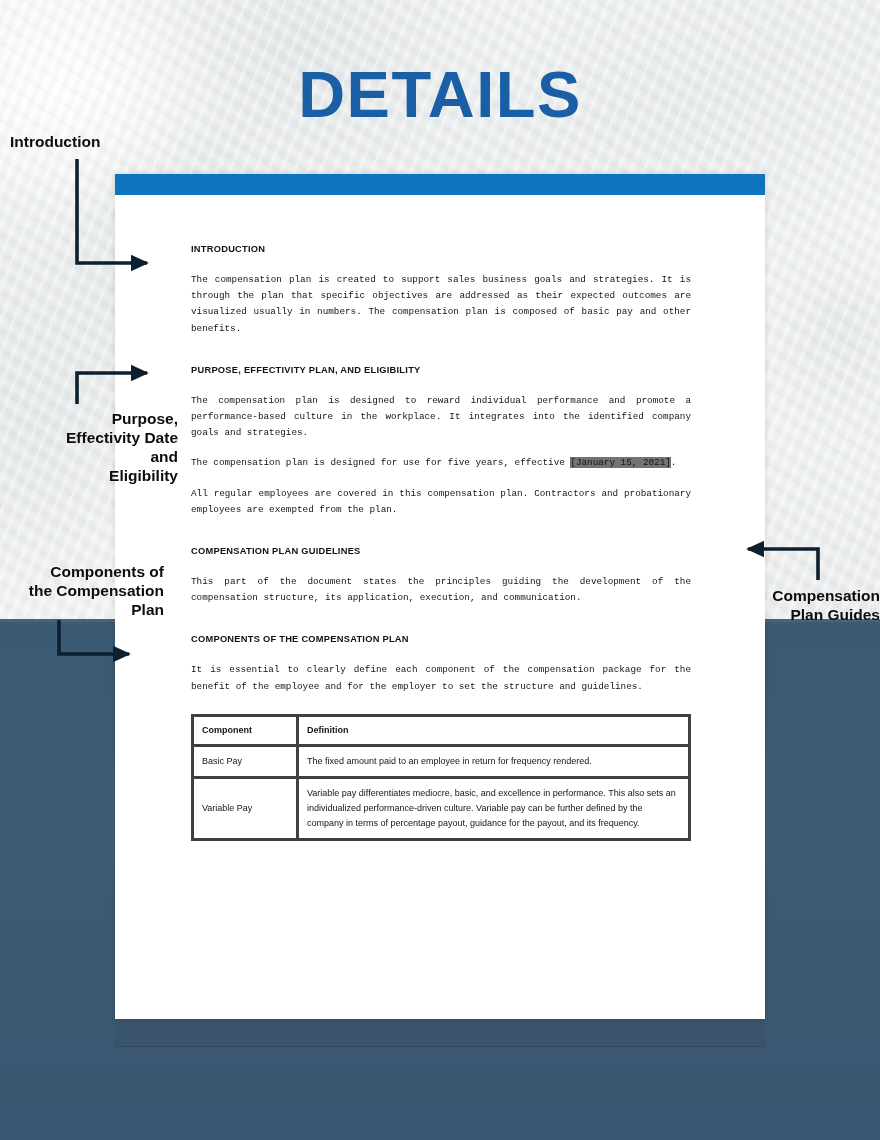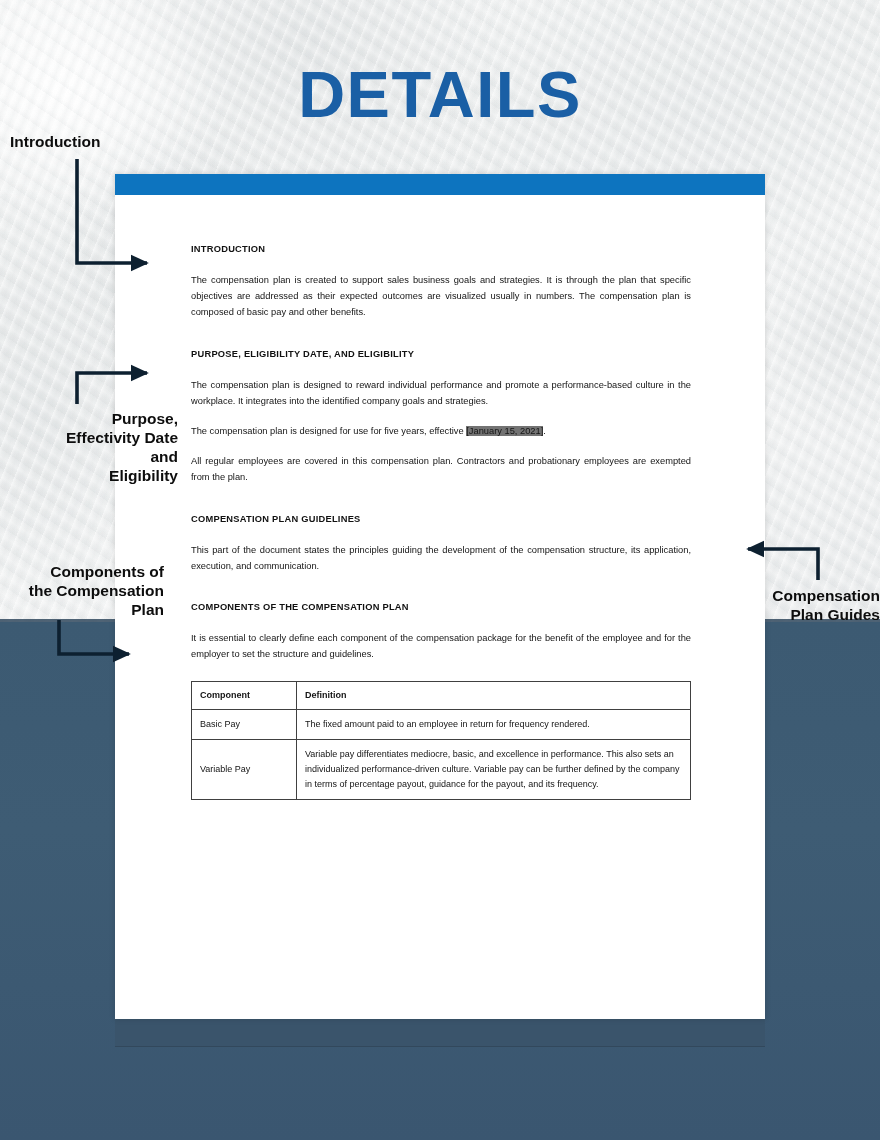--- a/index.html
+++ b/index.html
@@ -92,39 +92,39 @@
     margin: 0 0 11px 0;
     font-family: "Liberation Sans", sans-serif;
   }
   .d-h.sp { margin-top: 28px; }
   .d-p {
     font-size: 9.3px;
     color: #141414;
     line-height: 16.2px;
     margin: 18px 0 12px 0;
     text-align: justify;
-    font-family: Liberation Sans, sans-serif;
+    font-family: Liberation Mono, monospace;
   }
   .d-p.last { margin-bottom: 0; }
   .d-p.gap { margin-top: 14px; }
   .hl {
     background: #737373;
     color: #141414;
   }
 
   
   table.comp {
     width: 500px;
     border-collapse: collapse;
     margin-top: 19px;
     font-size: 9px;
     font-family: "Liberation Sans", sans-serif;
   }
   table.comp td, table.comp th {
-    border: 1px solid #404040;
+    border: 3px solid #404040;
     padding: 7px 8px;
     vertical-align: middle;
     text-align: left;
     color: #141414;
     line-height: 15px;
   }
   table.comp th {
     font-weight: bold;
     padding-top: 6px; padding-bottom: 6px;
   }
@@ -167,21 +167,21 @@
   <div class="doc-shadow"></div>
 
   <div class="doc">
     <div class="doc-band"></div>
 
     <div class="doc-body">
 
       <div class="d-h">INTRODUCTION</div>
       <p class="d-p">The compensation plan is created to support sales business goals and strategies. It is through the plan that specific objectives are addressed as their expected outcomes are visualized usually in numbers. The compensation plan is composed of basic pay and other benefits.</p>
 
-      <div class="d-h sp">PURPOSE, ELIGIBILITY DATE, AND ELIGIBILITY</div>
+      <div class="d-h sp">PURPOSE, EFFECTIVITY PLAN, AND ELIGIBILITY</div>
       <p class="d-p">The compensation plan is designed to reward individual performance and promote a performance-based culture in the workplace. It integrates into the identified company goals and strategies.</p>
       <p class="d-p gap"><span>The compensation plan is designed for use for five years, effective </span><span class="hl">[January 15, 2021]</span><span>.</span></p>
       <p class="d-p gap">All regular employees are covered in this compensation plan. Contractors and probationary employees are exempted from the plan.</p>
 
       <div class="d-h sp">COMPENSATION PLAN GUIDELINES</div>
       <p class="d-p">This part of the document states the principles guiding the development of the compensation structure, its application, execution, and communication.</p>
 
       <div class="d-h sp">COMPONENTS OF THE COMPENSATION PLAN</div>
       <p class="d-p last">It is essential to clearly define each component of the compensation package for the benefit of the employee and for the employer to set the structure and guidelines.</p>
 

